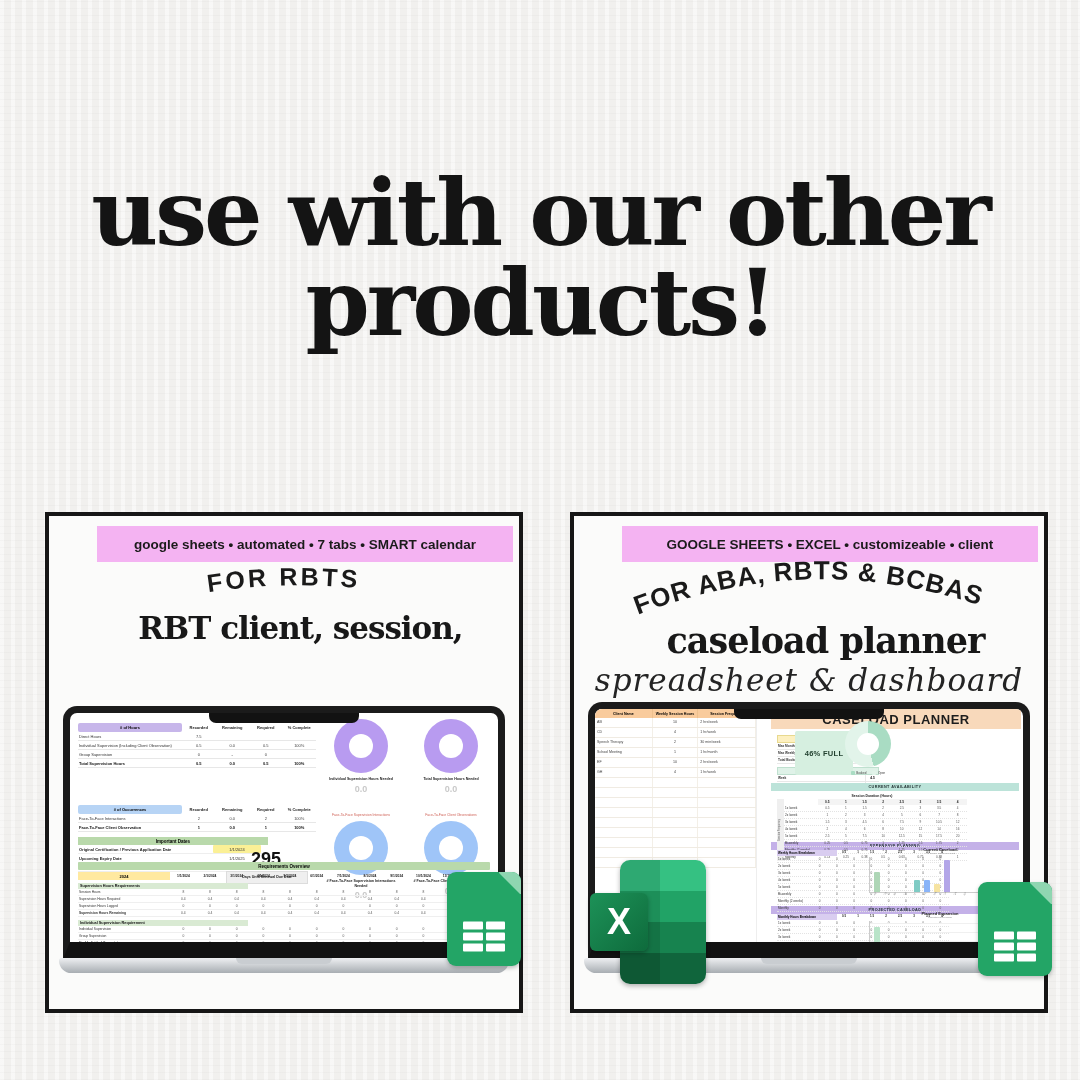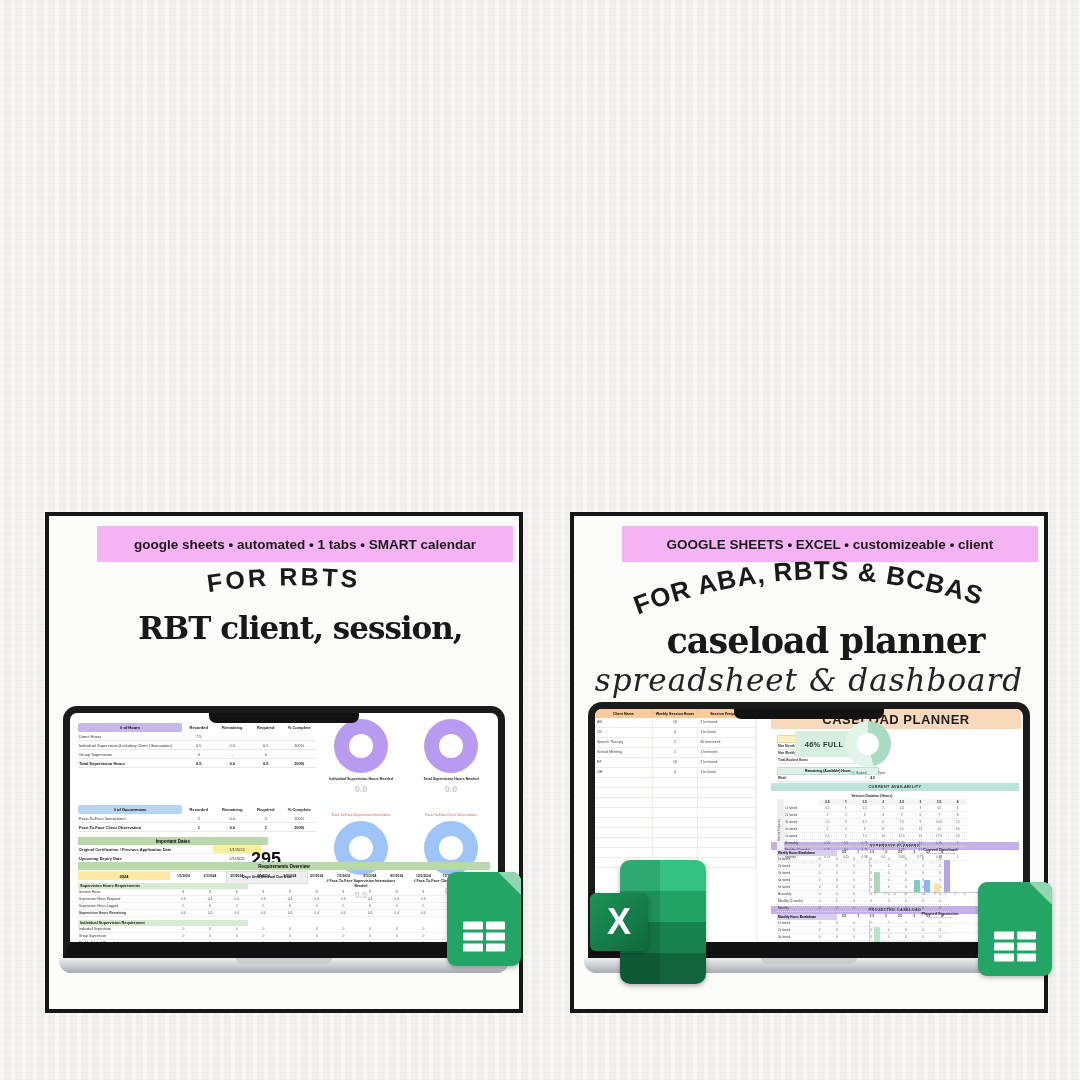--- a/index.html
+++ b/index.html
@@ -141,21 +141,21 @@
     display:flex; align-items:center; justify-content:center;
     font-weight:800; font-size:13px; letter-spacing:.5px; color:#1d1d1d;
   }
   .caps{ position:absolute; left:182px; top:26px; width:102px; }
   .caps .cap-h{ background:#fdf0c0; font-size:3.4px; font-weight:700; text-align:center; padding:1px 0; border:.4px solid #e8d98f; }
   .caps .cap-h.mint{ background:#dff2e8; border-color:#bfe0cf; }
   .cap-r{ display:flex; border-bottom:.4px solid #e8e8e8; }
   .cap-l{ flex:1; font-size:3.2px; font-weight:700; color:#333; padding:1px 1px; }
   .cap-v{ width:14px; text-align:center; font-size:3.2px; font-weight:700; color:#111; padding:1px 0; border-left:.4px solid #e8e8e8; }
   .badge{
-    position:absolute; left:200px; top:22px; width:58px; height:26px;
+    position:absolute; left:200px; top:22px; width:58px; height:44px;
     background:#d6efe0; border-radius:2px; display:flex; align-items:center; justify-content:center;
     font-weight:800; font-size:7.5px; color:#22402f; letter-spacing:.3px;
   }
   .rdonut{ position:absolute; left:250px; top:12px; width:46px; height:46px; border-radius:50%;
     background:conic-gradient(#a9dcc3 0 46%, #e2f4ea 46% 100%); }
   .rdonut::after{ content:""; position:absolute; inset:12px; background:#fff; border-radius:50%; }
   .rlegend{ position:absolute; left:238px; top:62px; width:70px; display:flex; justify-content:center; gap:6px; }
   .rlegend .li{ display:flex; align-items:center; gap:1.5px; font-size:3px; color:#444; }
   .rlegend .sw{ width:4px; height:4px; border-radius:1px; }
   .banner-strip{ position:absolute; left:176px; right:4px; height:8px;
@@ -212,24 +212,28 @@
     display:flex; align-items:center; justify-content:center;
     color:#fff; font-weight:800; font-size:36px; font-family:"Liberation Sans",sans-serif;
     box-shadow:0 2px 4px rgba(0,0,0,.3); }
 </style>
 </head>
 <body>
 
 <div class="canvas">
 
 
+  <div class="headline">
+    <div>use with our other</div>
+    <div>products!</div>
+  </div>
 
   <div class="card left">
     <div class="card-banner">
-      <span>google sheets • automated • 1 tabs • SMART calendar</span>
+      <span>google sheets • automated • 7 tabs • SMART calendar</span>
     </div>
     <svg class="arc-svg" style="top:44px; height:48px;" viewBox="0 0 470 48">
       <path id="arcL" d="M 118 40 Q 235 14 352 34" fill="none"></path>
       <text font-size="25" letter-spacing="3">
         <textPath href="#arcL" startOffset="50%" text-anchor="middle">FOR RBTS</textPath>
       </text>
     </svg>
     <div class="card-title">
       <div>RBT client, session,</div>
     </div>

